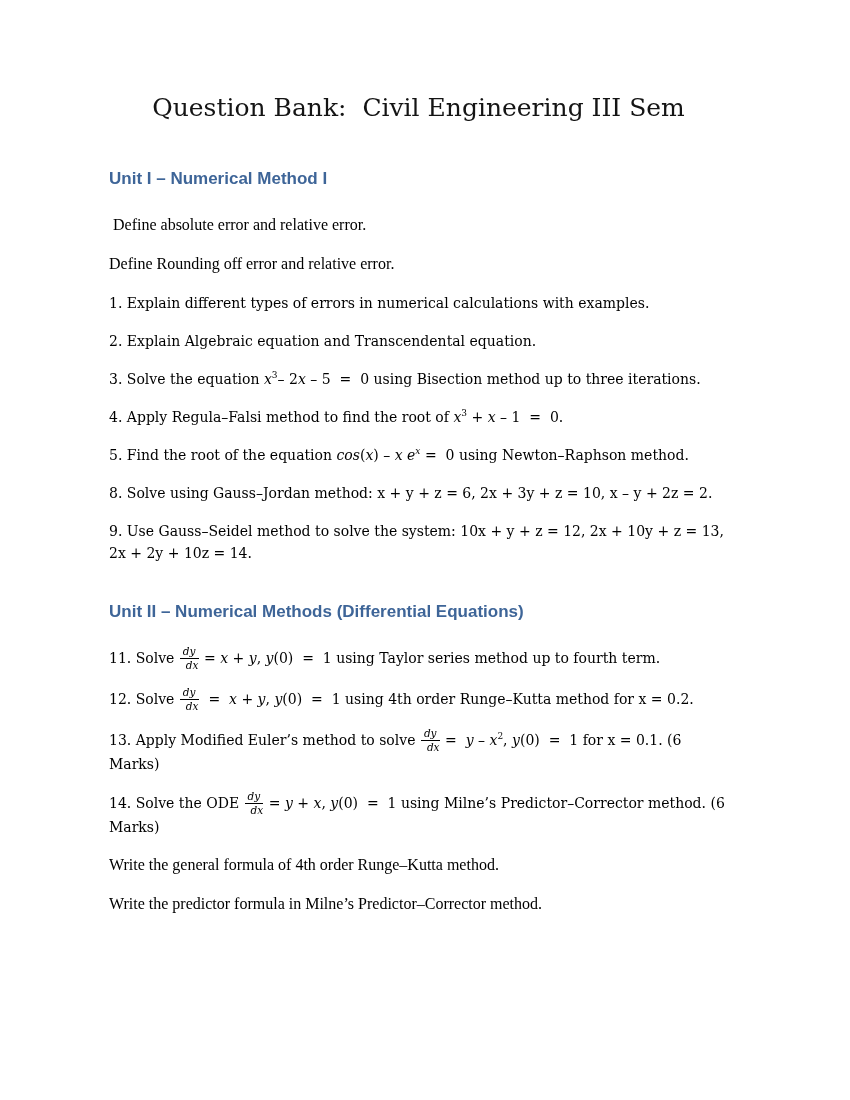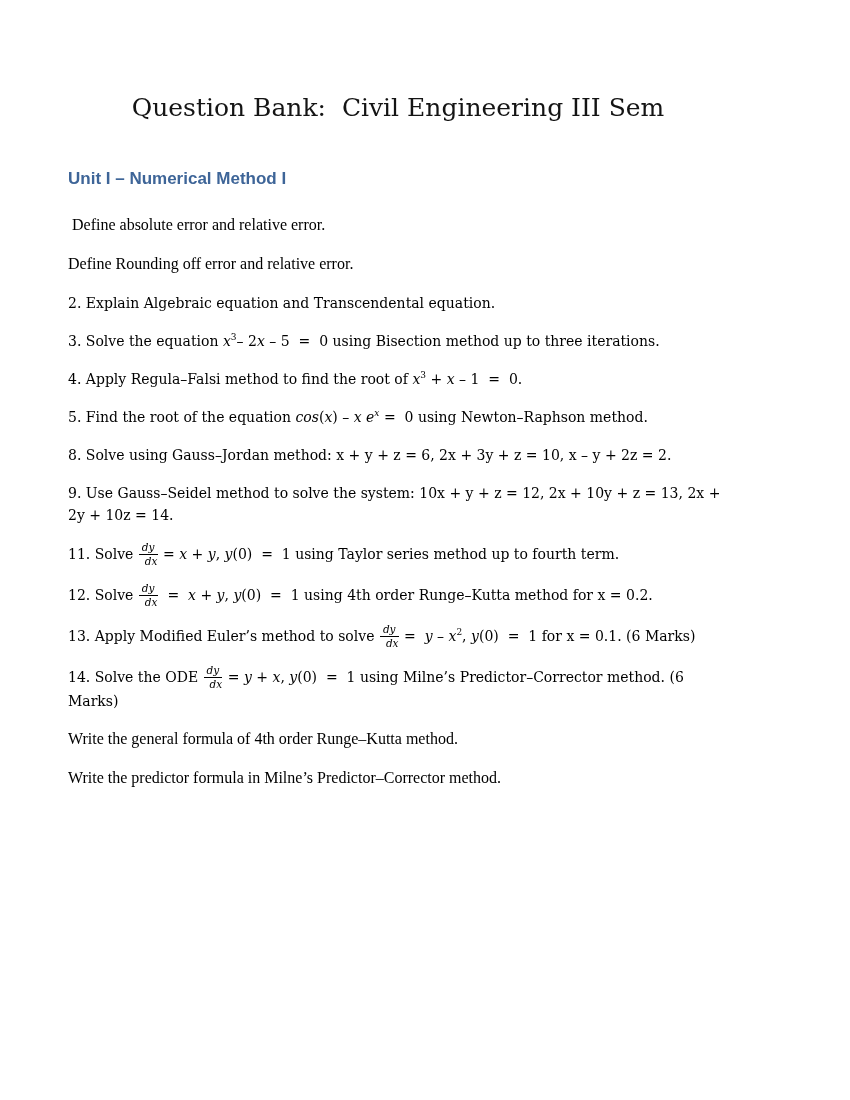--- a/index.html
+++ b/index.html
@@ -9,21 +9,21 @@
   }
   body {
     width: 850px;
     height: 1100px;
     overflow: hidden;
   }
   .page {
     box-sizing: border-box;
     width: 850px;
     height: 1100px;
-    padding: 92px 122px 0 68px;
+    padding: 92px 122px 0 109px;
     background: #ffffff;
   }
   .doc-title {
     font-family: "DejaVu Serif", serif;
     font-size: 25px;
     line-height: 1.25;
     font-weight: 400;
     color: #141414;
     text-align: center;
     white-space: pre-wrap;
@@ -84,26 +84,28 @@
 </style>
 </head>
 <body>
 
 <div class="page">
   <div class="doc-title">Question Bank:  Civil Engineering III Sem</div>
   <div>
       <div class="unit-heading" style="color: rgb(62, 101, 152);">Unit I – Numerical Method I</div>
       <div class="para times"> Define absolute error and relative error.</div>
       <div class="para times">Define Rounding off error and relative error.</div>
+      <div class="para cambria">1. Explain different types of errors in numerical calculations with examples.</div>
       <div class="para cambria">2. Explain Algebraic equation and Transcendental equation.</div>
       <div class="para cambria">3. Solve the equation <i>x</i><sup>3</sup>– 2<i>x</i> – 5  =  0 using Bisection method up to three iterations.</div>
       <div class="para cambria">4. Apply Regula–Falsi method to find the root of <i>x</i><sup>3</sup> + <i>x</i> – 1  =  0.</div>
       <div class="para cambria">5. Find the root of the equation <i>cos</i>(<i>x</i>) – <i>x</i> <i>e</i><sup><i>x</i></sup> =  0 using Newton–Raphson method.</div>
       <div class="para cambria">8. Solve using Gauss–Jordan method: x + y + z = 6, 2x + 3y + z = 10, x – y + 2z = 2.</div>
       <div class="para cambria">9. Use Gauss–Seidel method to solve the system: 10x + y + z = 12, 2x + 10y + z = 13, 2x + 2y + 10z = 14.</div>
+      <div class="unit-heading" style="color: rgb(62, 101, 152);">Unit II – Numerical Methods (Differential Equations)</div>
       <div class="para cambria">11. Solve <span class="frac"><span class="num">dy</span><span class="den">dx</span></span> = <i>x</i> + <i>y</i>, <i>y</i>(0)  =  1 using Taylor series method up to fourth term.</div>
       <div class="para cambria">12. Solve <span class="frac"><span class="num">dy</span><span class="den">dx</span></span>  =  <i>x</i> + <i>y</i>, <i>y</i>(0)  =  1 using 4th order Runge–Kutta method for x = 0.2.</div>
       <div class="para cambria">13. Apply Modified Euler’s method to solve <span class="frac"><span class="num">dy</span><span class="den">dx</span></span> =  <i>y</i> – <i>x</i><sup>2</sup>, <i>y</i>(0)  =  1 for x = 0.1. (6 Marks)</div>
       <div class="para cambria">14. Solve the ODE <span class="frac"><span class="num">dy</span><span class="den">dx</span></span> = <i>y</i> + <i>x</i>, <i>y</i>(0)  =  1 using Milne’s Predictor–Corrector method. (6 Marks)</div>
       <div class="para times">Write the general formula of 4th order Runge–Kutta method.</div>
       <div class="para times">Write the predictor formula in Milne’s Predictor–Corrector method.</div>
     </div>
 </div>
 
 </body></html>

